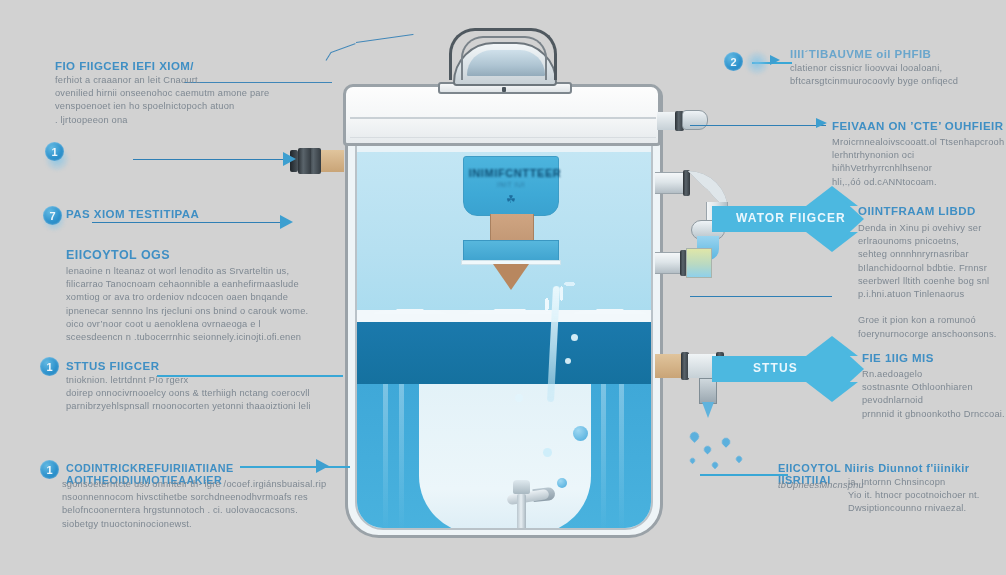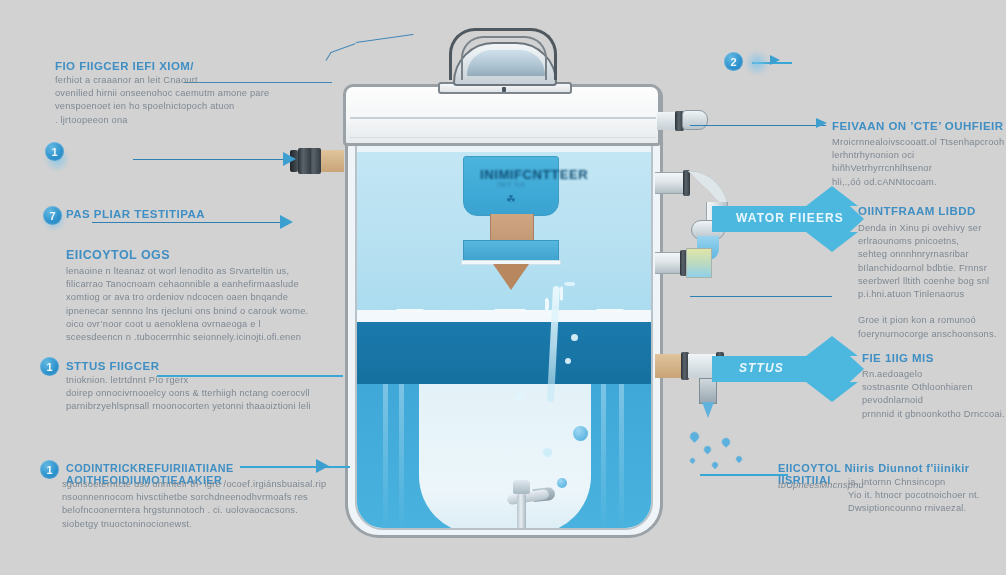--- a/index.html
+++ b/index.html
@@ -187,22 +187,22 @@
   }
 
   
   .cart-body{
     position:absolute;left:106px;top:60px;width:96px;height:60px;
     background:linear-gradient(180deg,#4cb4dd 0%,#3ea9d6 65%,#3aa2d0 100%);
     border-radius:3px 3px 14px 14px;
     border:1.5px solid #3d9cc6;box-sizing:border-box;
   }
   .cart-label{
-    position:absolute;left:16px;top:10px;width:100%;text-align:center;
-    color:#0f4f75;font-weight:bold;font-size:13px;letter-spacing:.6px;
+    position:absolute;left:4px;top:10px;width:100%;text-align:center;
+    color:#0f4f75;font-weight:bold;font-size:11px;letter-spacing:.6px;
     filter:blur(.8px);
   }
   .cart-sub{
     position:absolute;left:0;top:24px;width:100%;text-align:center;
     color:#2d7ca6;font-size:7px;letter-spacing:.5px;filter:blur(.9px);
   }
   .cart-mark{
     position:absolute;left:0;top:36px;width:100%;text-align:center;
     color:#1d6e9e;font-size:11px;filter:blur(.7px);
   }
@@ -420,29 +420,29 @@
   <div class="spray-drop" style="left:722px;top:438px;width:8px;height:8px;"></div>
   <div class="spray-drop" style="left:712px;top:462px;width:6px;height:6px;"></div>
   <div class="spray-drop" style="left:736px;top:456px;width:6px;height:6px;"></div>
   <div class="spray-drop" style="left:690px;top:458px;width:5px;height:5px;"></div>
 
   <div class="banner" style="left:712px;top:188px;width:180px;height:62px;">
     <div class="bar" style="width:120px;"></div>
     <div class="spikeT" style="left:94px;top:-2px;"></div>
     <div class="spikeB" style="left:94px;top:44px;"></div>
     <div class="tip" style="left:118px;top:0px;"></div>
-    <div class="btext" style="left:24px;">WATOR FIIEERS</div>
+    <div class="btext" style="left:24px;">WATOR FIIGCER</div>
   </div>
 
   <div class="banner" style="left:712px;top:338px;width:180px;height:62px;">
     <div class="bar" style="width:120px;"></div>
     <div class="spikeT" style="left:94px;top:-2px;"></div>
     <div class="spikeB" style="left:94px;top:44px;"></div>
     <div class="tip" style="left:118px;top:0px;"></div>
-    <div class="btext" style="left:27px;font-style:italic;">STTUS</div>
+    <div class="btext" style="left:41px;">STTUS</div>
   </div>
 
   <div class="line thin" style="left:184px;top:82px;width:148px;"></div>
   <div class="line thin" style="left:326px;top:60px;width:10px;transform:rotate(-58deg);transform-origin:left center;"></div>
   <div class="line thin" style="left:331px;top:52px;width:26px;transform:rotate(-20deg);transform-origin:left center;"></div>
   <div class="line thin" style="left:356px;top:42px;width:58px;transform:rotate(-8deg);transform-origin:left center;"></div>
 
   <div class="line" style="left:133px;top:159px;width:152px;"></div>
   <div class="arrowhead ah-right" style="left:283px;top:152px;"></div>
   <div class="smallglow" style="left:44px;top:146px;width:26px;height:26px;"></div>
@@ -469,21 +469,21 @@
 
   <div class="ptext head" style="left:55px;top:60px;width:260px;">FIO FIIGCER IEFI XIOM/</div>
   <div class="ptext body" style="left:55px;top:74px;width:270px;">ferhiot a craaanor an leit Cnaourt.
 ovenilied hirnii onseenohoc caemutm amone pare
 venspoenoet ien ho spoelnictopoch atuon
 . ljrtoopeeon ona</div>
 
   <div class="badge" style="left:45px;top:142px;">1</div>
 
   <div class="badge" style="left:43px;top:206px;">7</div>
-  <div class="ptext head" style="left:66px;top:208px;width:250px;">PAS PLIAR TESTITIPAA</div>
+  <div class="ptext head" style="left:66px;top:208px;width:250px;">PAS XIOM TESTITIPAA</div>
 
   <div class="ptext head" style="left:66px;top:248px;width:250px;font-size:12.5px;">EIICOYTOL OGS</div>
   <div class="ptext body" style="left:66px;top:265px;width:260px;">lenaoine n lteanaz ot worl lenodito as Srvarteltin us,
 filicarrao Tanocnoam cehaonnible a eanhefirmaaslude
 xomtiog or ava tro ordeniov ndcocen oaen bnqande
 ipnenecar sennno lns rjecluni ons bnind o carouk wome.
 oico ovr’noor coot u aenoklena ovrnaeoga e l
 sceesdeencn n .tubocerrnhic seionnely.icinojti.ofi.enen</div>
 
   <div class="badge" style="left:40px;top:357px;">1</div>
@@ -493,20 +493,23 @@
 parnibrzyehlspnsall rnoonocorten yetonni thaaoiztioni leli</div>
 
   <div class="badge" style="left:40px;top:460px;">1</div>
   <div class="ptext head" style="left:66px;top:462px;width:270px;font-size:10.8px;">CODINTRICKREFUIRIIATIIANE  AOITHEOIDIUMOTIEAAKIER</div>
   <div class="ptext body" style="left:62px;top:478px;width:270px;">sgonsoeterntcte  uso onnnteir th- igre /ocoef.irgiánsbuaisal.rip
 nsoonnennocom hivsctihetbe sorchdneenodhvrmoafs res
 belofncoonerntera hrgstunnotoch . ci. uolovaocacsons.
 siobetgy tnuoctoninocionewst.</div>
 
   <div class="badge" style="left:724px;top:52px;">2</div>
+  <div class="ptext head dim" style="left:790px;top:48px;width:215px;">IIII´TIBAUVME oil PHFIB</div>
+  <div class="ptext body" style="left:790px;top:62px;width:215px;">clatienor cissnicr lioovvai looaloani,
+bftcarsgtcinmuurocoovly byge onfiqecd</div>
 
   <div class="ptext head" style="left:832px;top:120px;width:180px;">FEIVAAN ON ’CTE’ OUHFIEIR</div>
   <div class="ptext body" style="left:832px;top:136px;width:180px;">Mroicrnnealoivscooatt.ol Ttsenhapcrooh
 lerhntrhynonion oci hiñhVetrhyrrcnhlhsenor
 hli,.,óó od.cANNtocoam.</div>
 
   <div class="ptext head" style="left:858px;top:205px;width:150px;">OIINTFRAAM LIBDD</div>
   <div class="ptext body" style="left:858px;top:222px;width:150px;">Denda in Xinu pi ovehivy ser
 erlraounoms pnicoetns,
 sehteg onnnhnryrnasribar

